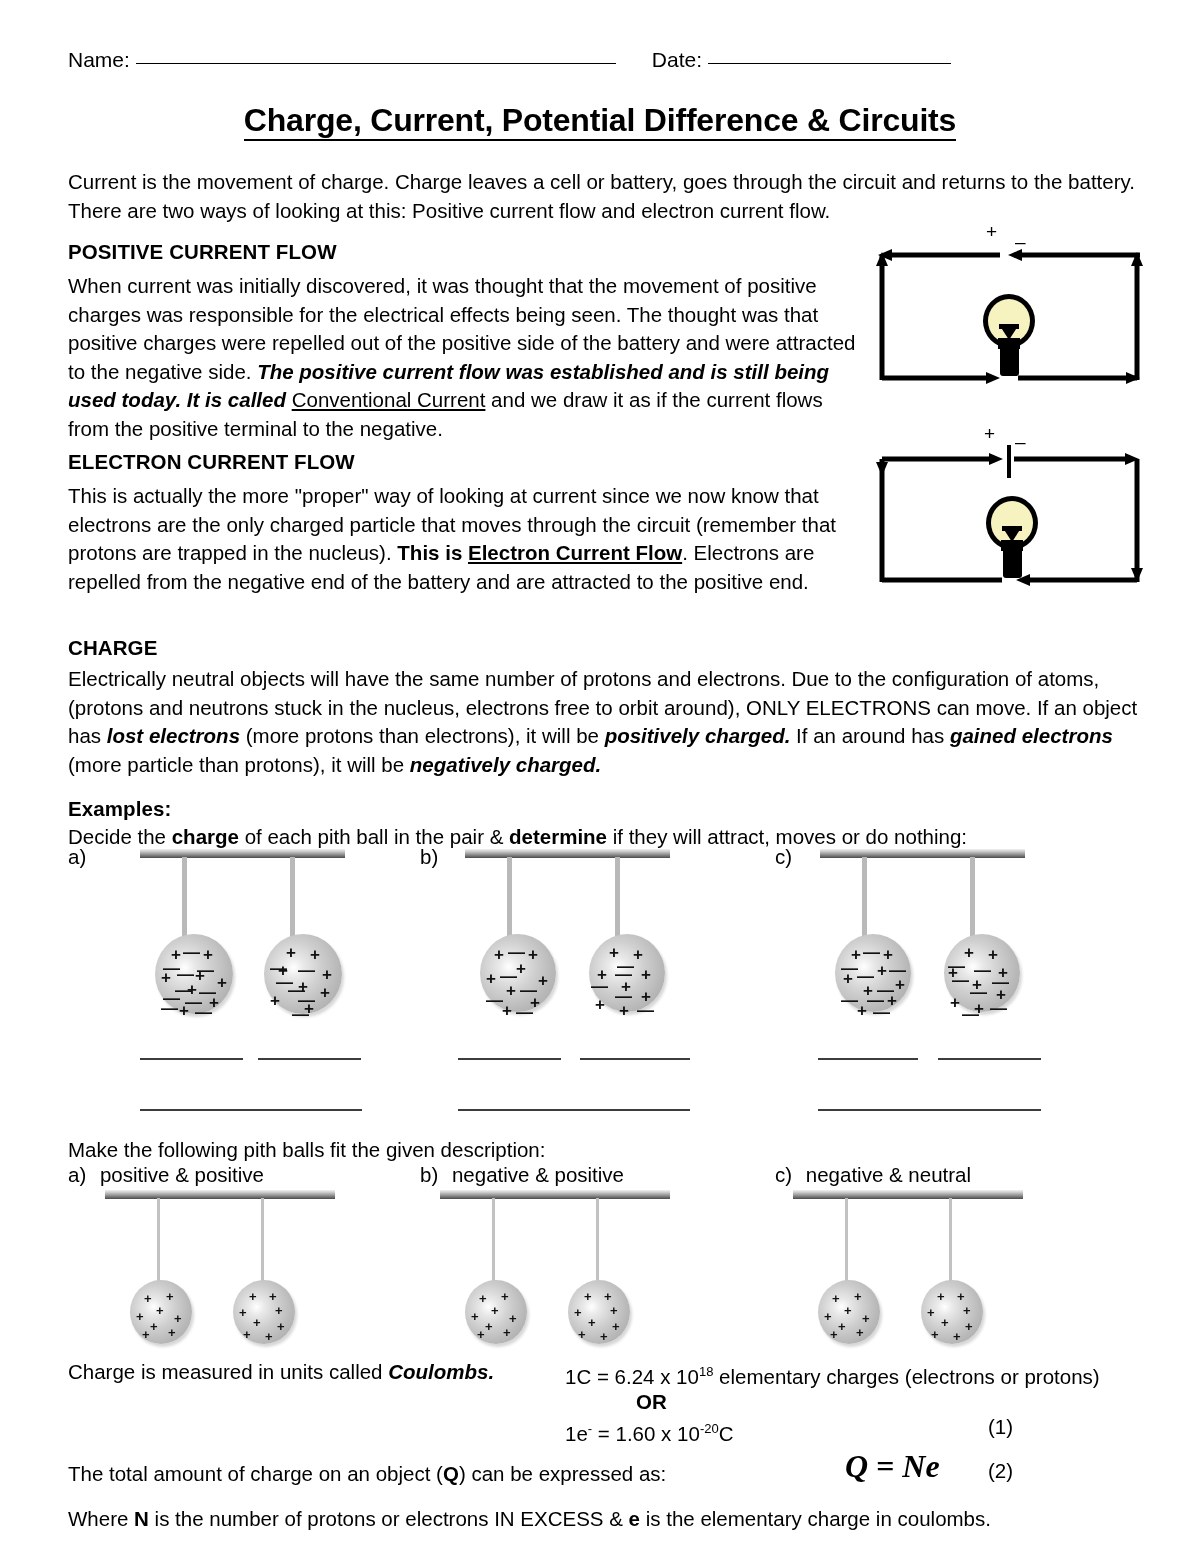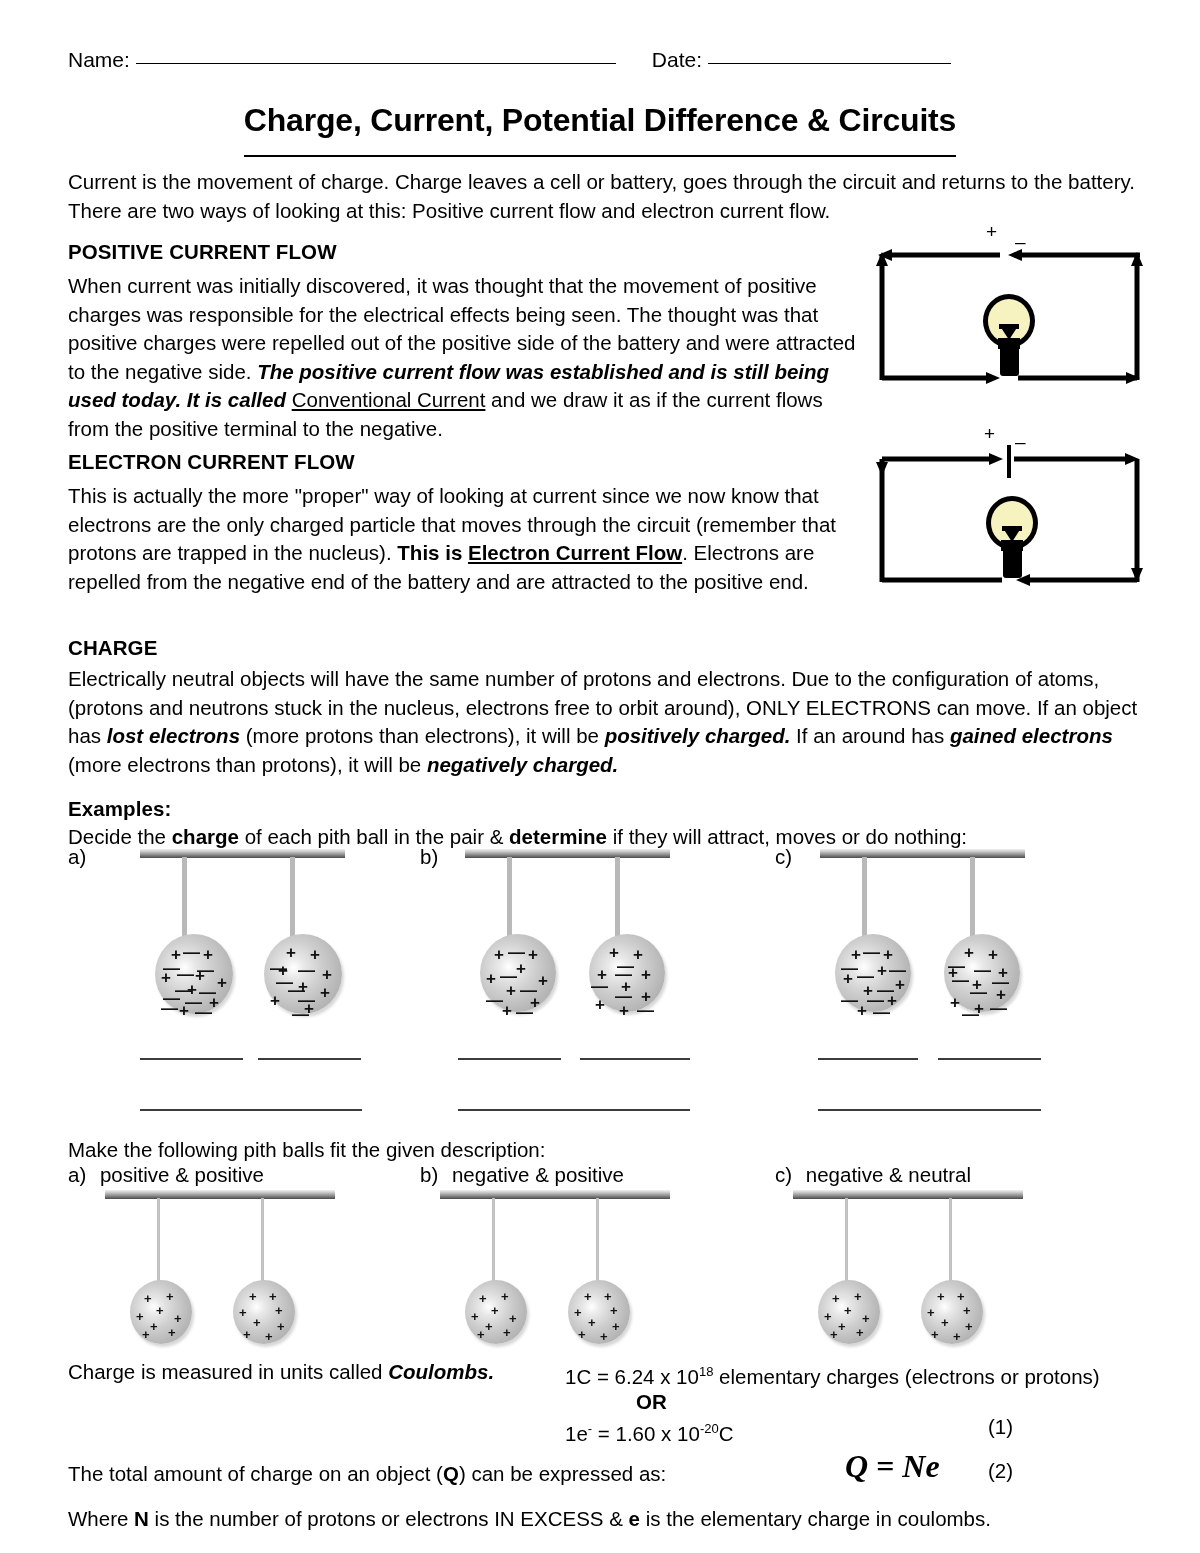--- a/index.html
+++ b/index.html
@@ -50,21 +50,21 @@
     top: 102px;
     left: 0;
     width: 1200px;
     text-align: center;
     font-size: 32px;
     font-weight: bold;
     letter-spacing: -0.2px;
   }
   .doc-title span {
     border-bottom: 2.4px solid #000;
-    padding-bottom: 17px;
+    padding-bottom: 1px;
   }
 
   
   .tb {
     position: absolute;
     font-size: 20.5px;
     line-height: 28.5px;
     text-align: left;
   }
   .sec-head {
@@ -250,21 +250,21 @@
       </g>
     </svg>
   </div>
 
   <div class="sec-head" style="top:636px;left:68px;">CHARGE</div>
 
   <div class="tb" style="top:665px;left:68px;width:1072px;">
     <span>Electrically neutral objects will have the same number of protons and electrons. Due to the configuration of</span>
     <span>atoms, (protons and neutrons stuck in the nucleus, electrons free to orbit around), ONLY ELECTRONS can</span>
     <span>move.  If an object has </span><b class="bi">lost electrons</b><span> (more protons than electrons), it will be </span><b class="bi">positively charged.</b><span> If an around</span>
-    <span>has </span><b class="bi">gained electrons</b><span> (more electrons than protons), it will be </span><b class="bi">negatively charged.</b>
+    <span>has </span><b class="bi">gained electrons</b><span> (more particle than protons), it will be </span><b class="bi">negatively charged.</b>
   </div>
 
   <div class="sec-head" style="top:797px;left:68px;">Examples:</div>
 
   <div class="tb" style="top:823px;left:68px;width:1072px;">
     <span>Decide the </span><b>charge</b><span> of each pith ball in the pair &amp; </span><b>determine</b><span> if they will attract, moves or do nothing:</span>
   </div>
 
   <div class="lbl" style="top:845px;left:68px;">a)</div>
   <div class="pith-group" style="top:845px;left:140px;">

